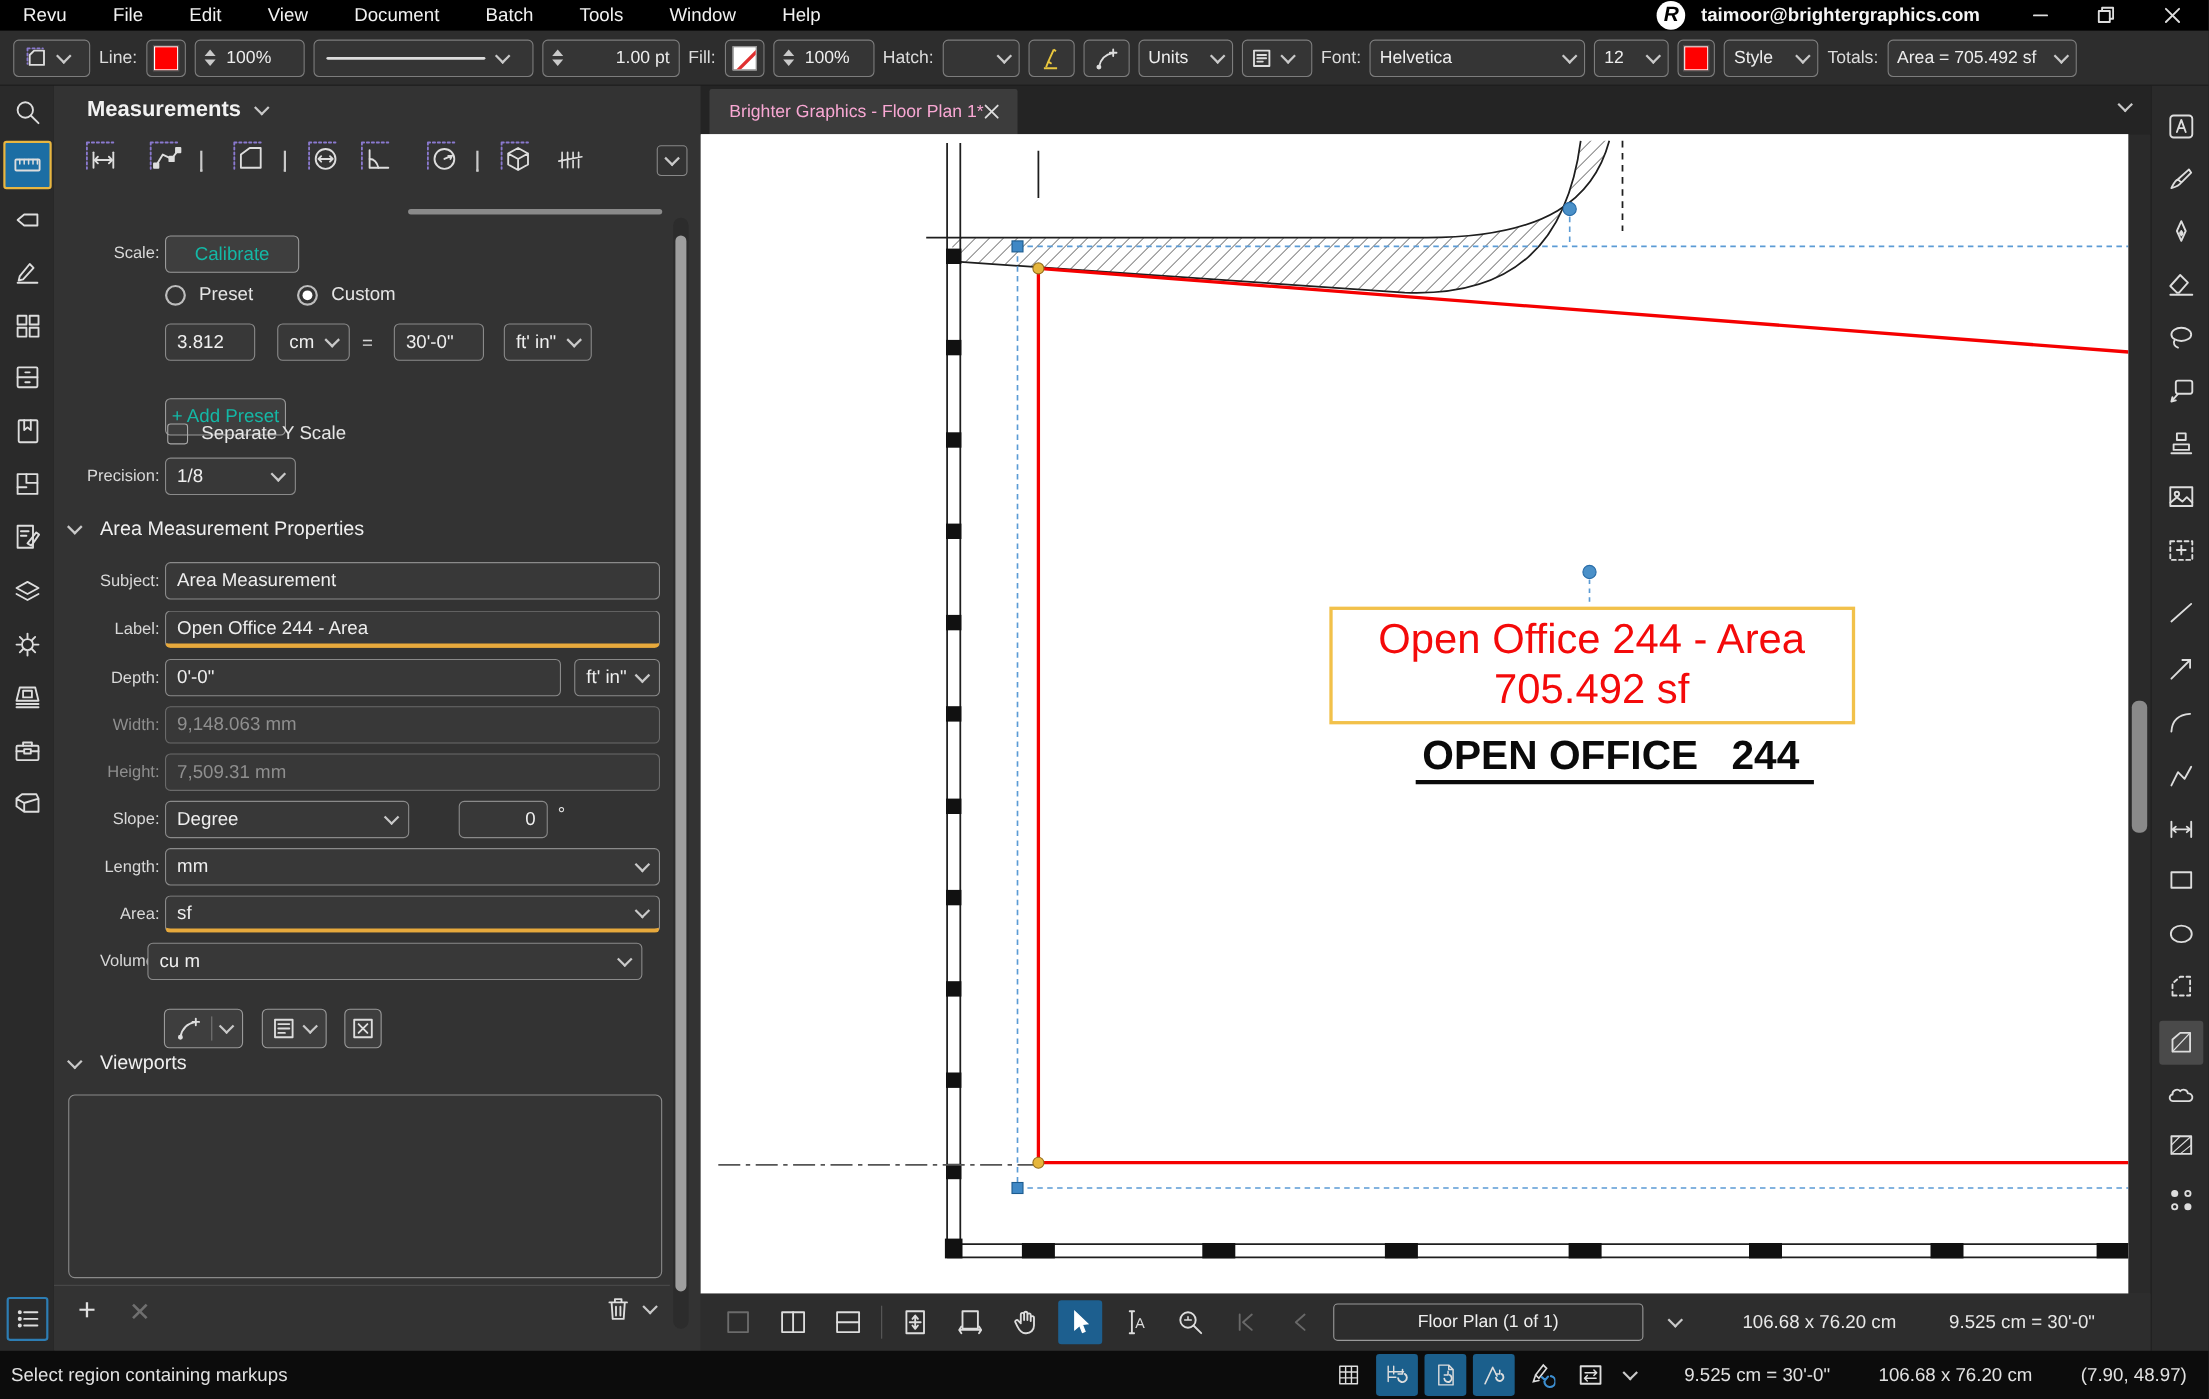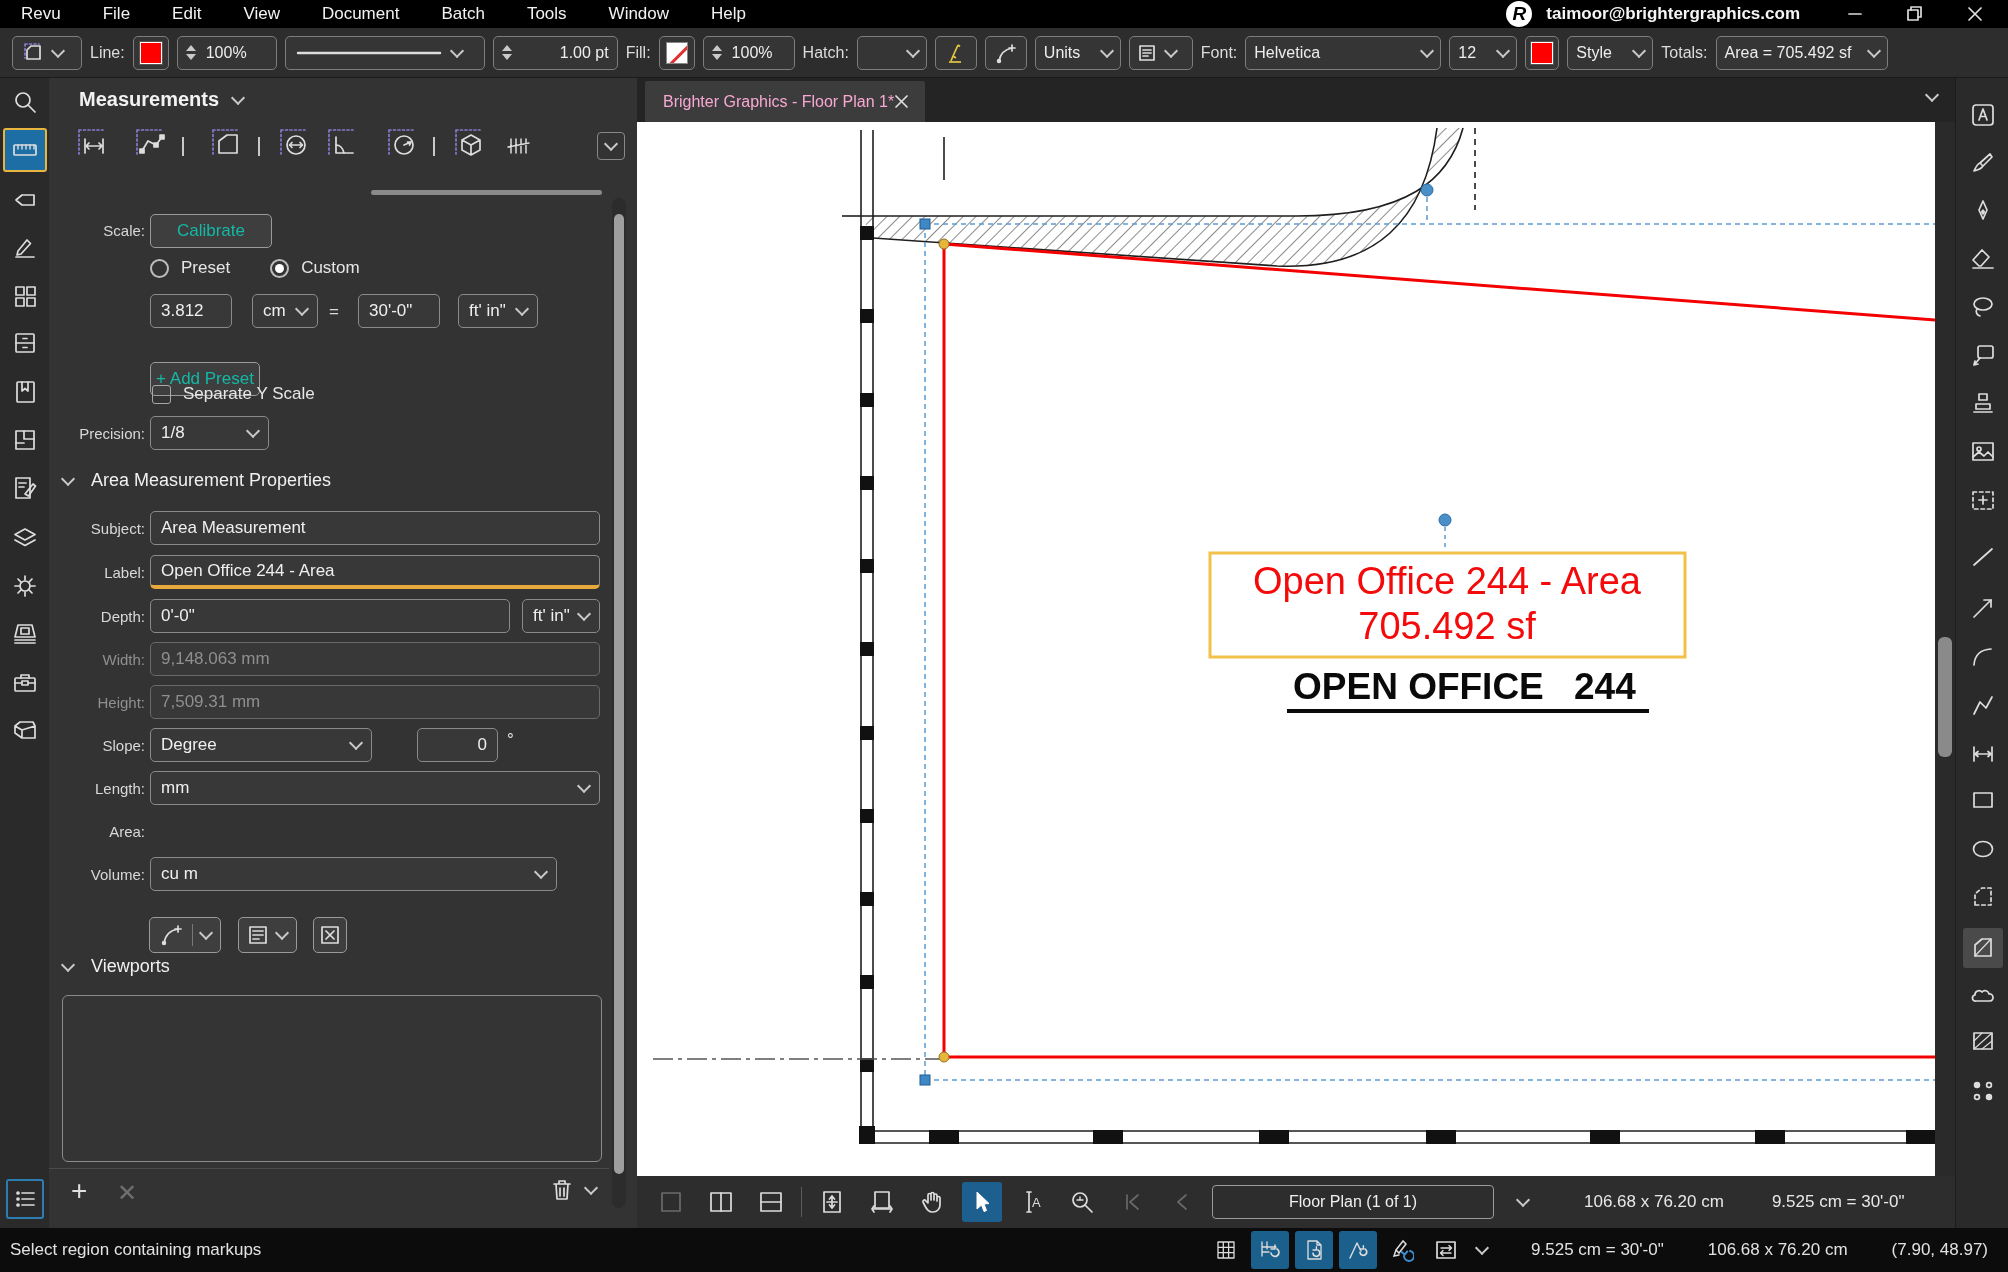--- a/index.html
+++ b/index.html
@@ -457,22 +457,26 @@
     <div class="fld" style="left:368px;top:650px;width:81px;justify-content:flex-end;">
         <span>0</span>
       </div>
     <span class="abs" style="left:458px;top:652px;font-size:17px;">°</span>
     <span class="plabel" style="left:0;top:710px;">Length:</span>
     <div class="fld" style="left:101px;top:693px;width:450px;">
         <span>mm</span>
         <span class="chv"></span>
       </div>
     <span class="plabel" style="left:0;top:753px;">Area:</span>
+    <div class="fld mod" style="left:101px;top:736px;width:450px;">
+        <span>sf</span>
+        <span class="chv"></span>
+      </div>
     <span class="plabel" style="left:0;top:796px;">Volume:</span>
-    <div class="fld" style="left:101px;top:779px;width:407px;">
+    <div class="fld" style="left:85px;top:779px;width:450px;">
         <span>cu m</span>
         <span class="chv"></span>
       </div>
 
     <div class="btn" style="left:100px;top:839px;width:72px;height:36px;gap:8px;">
       <svg class="ic" width="24" height="24">
           <path d="M4,20 Q6,8 18,6"></path>
           <path d="M18,3 v6 M15,6 h6"></path>
           <circle cx="4" cy="20" r="1.4" fill="#ddd"></circle>
         </svg>

